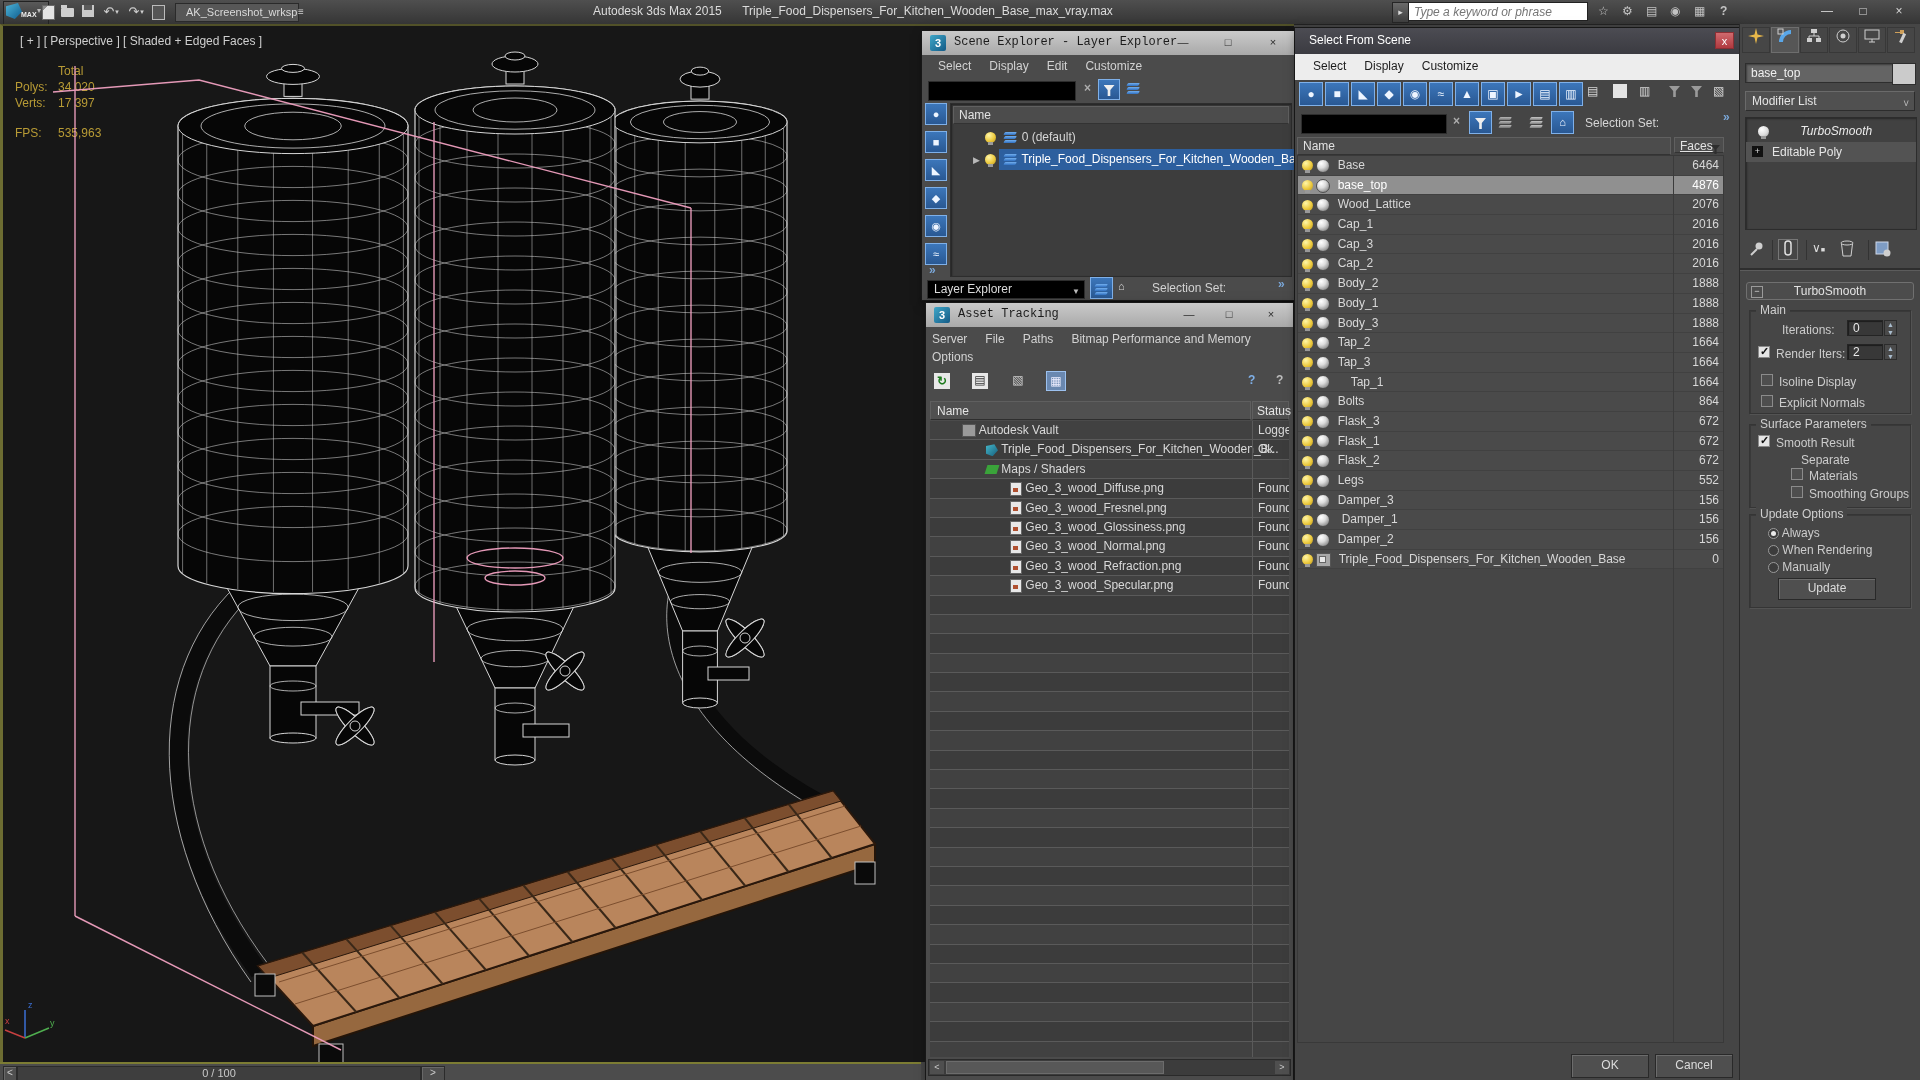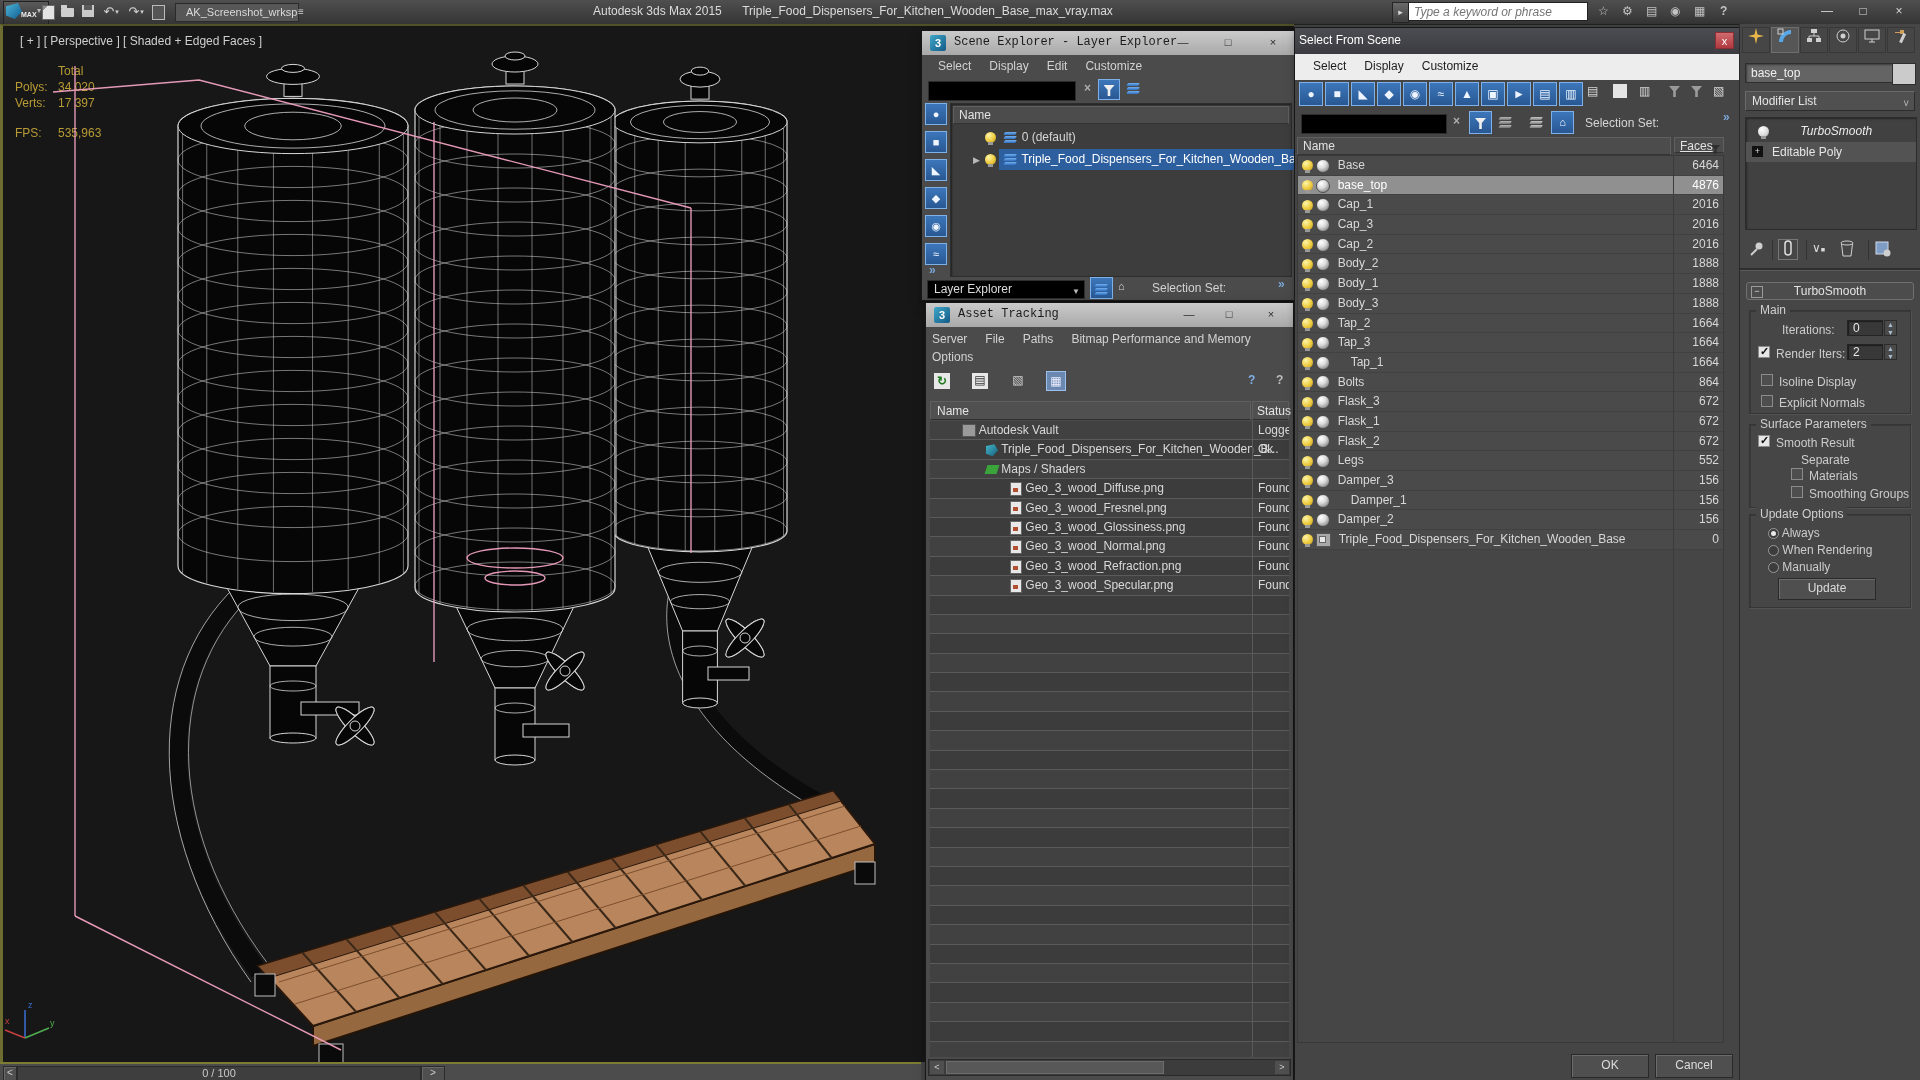--- a/index.html
+++ b/index.html
@@ -441,21 +441,21 @@
 
     <div class="abs" style="left:2px;top:756px;width:363px;height:17px;background:#3c3c3c;border:1px solid #2a2a2a;box-sizing:border-box;">
       <span class="abs" style="left:1px;top:1px;width:14px;height:13px;background:#4f4f4f;color:#ccc;font-size:9px;text-align:center;line-height:13px;">&lt;</span>
       <span class="abs" style="left:17px;top:1px;width:218px;height:13px;background:#585858;border:1px solid #6c6c6c;box-sizing:border-box;"></span>
       <span class="abs" style="right:1px;top:1px;width:14px;height:13px;background:#4f4f4f;color:#ccc;font-size:9px;text-align:center;line-height:13px;">&gt;</span>
     </div>
   </div>
 
   <div class="win" style="left:1294px;top:27px;width:445px;height:1053px;background:#454545;border-bottom:none;">
     <div class="abs" style="left:0;top:0;right:0;height:26px;background:linear-gradient(#4c4c53,#3b3b41);color:#fff;line-height:25px;">
-      <span style="margin-left:4px;">Select From Scene</span>
+      <span style="margin-left:14px;">Select From Scene</span>
       <span class="abs" style="right:6px;top:4px;width:19px;height:17px;background:linear-gradient(#d06a6e,#b0393f);border:1px solid #8c2f34;color:#fff;text-align:center;line-height:16px;font-size:11px;box-sizing:border-box;">x</span>
     </div>
     <div class="abs" style="left:0;top:26px;right:0;height:26px;background:#ededed;color:#1c1c1c;line-height:25px;">
       <span class="menurow" style="position:static;margin-left:18px;color:#1c1c1c;"><span class="mi">Select</span><span class="mi">Display</span><span class="mi">Customize</span></span>
     </div>
 
     <div class="abs" id="sfs-ftb" style="left:0;top:52px;right:0;height:29px;">
         <div class="btnb" style="position: absolute; left: 4px; top: 2px; width: 24px; height: 24px; line-height: 22px; font-size: 12px;">●</div>
         <div class="btnb" style="position: absolute; left: 30px; top: 2px; width: 24px; height: 24px; line-height: 22px; font-size: 12px;">■</div>
         <div class="btnb" style="position: absolute; left: 56px; top: 2px; width: 24px; height: 24px; line-height: 22px; font-size: 12px;">◣</div>
@@ -487,36 +487,37 @@
     <div class="hdrbox abs" style="left:2px;top:109px;width:374px;height:18px;">Name</div>
     <div class="hdrbox abs" style="left:379px;top:109px;width:50px;height:16px;text-decoration:underline;">
       <span>Faces</span>
       <span class="abs" style="right:3px;top:4px;"><span class="funnel" style="width:9px;height:9px;background:#2e2e2e;"></span></span>
     </div>
 
     <div class="abs" style="left:2px;top:127px;width:425px;height:886px;background:#464646;border:1px solid #393939;">
       <div id="sfs-rows">
           <div class="sfs-row"><span class="bulb" style="margin-left:4px;"></span> <span class="ball"></span> <span style="margin-left:4px;">Base</span><span class="sfs-faces">6464</span></div>
           <div class="sfs-row sel"><span class="bulb" style="margin-left:4px;"></span> <span class="ball"></span> <span style="margin-left:4px;">base_top</span><span class="sfs-faces">4876</span></div>
+          <div class="sfs-row"><span class="bulb" style="margin-left:4px;"></span> <span class="ball"></span> <span style="margin-left:4px;">Wood_Lattice</span><span class="sfs-faces">2076</span></div>
           <div class="sfs-row"><span class="bulb" style="margin-left:4px;"></span> <span class="ball"></span> <span style="margin-left:4px;">Cap_1</span><span class="sfs-faces">2016</span></div>
           <div class="sfs-row"><span class="bulb" style="margin-left:4px;"></span> <span class="ball"></span> <span style="margin-left:4px;">Cap_3</span><span class="sfs-faces">2016</span></div>
           <div class="sfs-row"><span class="bulb" style="margin-left:4px;"></span> <span class="ball"></span> <span style="margin-left:4px;">Cap_2</span><span class="sfs-faces">2016</span></div>
           <div class="sfs-row"><span class="bulb" style="margin-left:4px;"></span> <span class="ball"></span> <span style="margin-left:4px;">Body_2</span><span class="sfs-faces">1888</span></div>
           <div class="sfs-row"><span class="bulb" style="margin-left:4px;"></span> <span class="ball"></span> <span style="margin-left:4px;">Body_1</span><span class="sfs-faces">1888</span></div>
           <div class="sfs-row"><span class="bulb" style="margin-left:4px;"></span> <span class="ball"></span> <span style="margin-left:4px;">Body_3</span><span class="sfs-faces">1888</span></div>
           <div class="sfs-row"><span class="bulb" style="margin-left:4px;"></span> <span class="ball"></span> <span style="margin-left:4px;">Tap_2</span><span class="sfs-faces">1664</span></div>
           <div class="sfs-row"><span class="bulb" style="margin-left:4px;"></span> <span class="ball"></span> <span style="margin-left:4px;">Tap_3</span><span class="sfs-faces">1664</span></div>
           <div class="sfs-row"><span class="bulb" style="margin-left:4px;"></span> <span class="ball"></span> <span style="margin-left:17px;">Tap_1</span><span class="sfs-faces">1664</span></div>
           <div class="sfs-row"><span class="bulb" style="margin-left:4px;"></span> <span class="ball"></span> <span style="margin-left:4px;">Bolts</span><span class="sfs-faces">864</span></div>
           <div class="sfs-row"><span class="bulb" style="margin-left:4px;"></span> <span class="ball"></span> <span style="margin-left:4px;">Flask_3</span><span class="sfs-faces">672</span></div>
           <div class="sfs-row"><span class="bulb" style="margin-left:4px;"></span> <span class="ball"></span> <span style="margin-left:4px;">Flask_1</span><span class="sfs-faces">672</span></div>
           <div class="sfs-row"><span class="bulb" style="margin-left:4px;"></span> <span class="ball"></span> <span style="margin-left:4px;">Flask_2</span><span class="sfs-faces">672</span></div>
           <div class="sfs-row"><span class="bulb" style="margin-left:4px;"></span> <span class="ball"></span> <span style="margin-left:4px;">Legs</span><span class="sfs-faces">552</span></div>
           <div class="sfs-row"><span class="bulb" style="margin-left:4px;"></span> <span class="ball"></span> <span style="margin-left:4px;">Damper_3</span><span class="sfs-faces">156</span></div>
-          <div class="sfs-row"><span class="bulb" style="margin-left:4px;"></span> <span class="ball"></span> <span style="margin-left:17px;">Damper_1</span><span class="sfs-faces">156</span></div>
+          <div class="sfs-row"><span class="bulb" style="margin-left:4px;"></span> <span class="ball"></span> <span style="margin-left:8px;">Damper_1</span><span class="sfs-faces">156</span></div>
           <div class="sfs-row"><span class="bulb" style="margin-left:4px;"></span> <span class="ball"></span> <span style="margin-left:4px;">Damper_2</span><span class="sfs-faces">156</span></div>
           <div class="sfs-row"><span class="bulb" style="margin-left:4px;"></span> <span class="grpic"></span> <span style="margin-left:4px;">Triple_Food_Dispensers_For_Kitchen_Wooden_Base</span><span class="sfs-faces">0</span></div>
         </div>
       <div class="colsep"></div>
     </div>
 
     <div class="push abs" style="left:276px;top:1026px;width:76px;height:22px;line-height:21px;">OK</div>
     <div class="push abs" style="left:360px;top:1026px;width:76px;height:22px;line-height:21px;">Cancel</div>
   </div>
 

